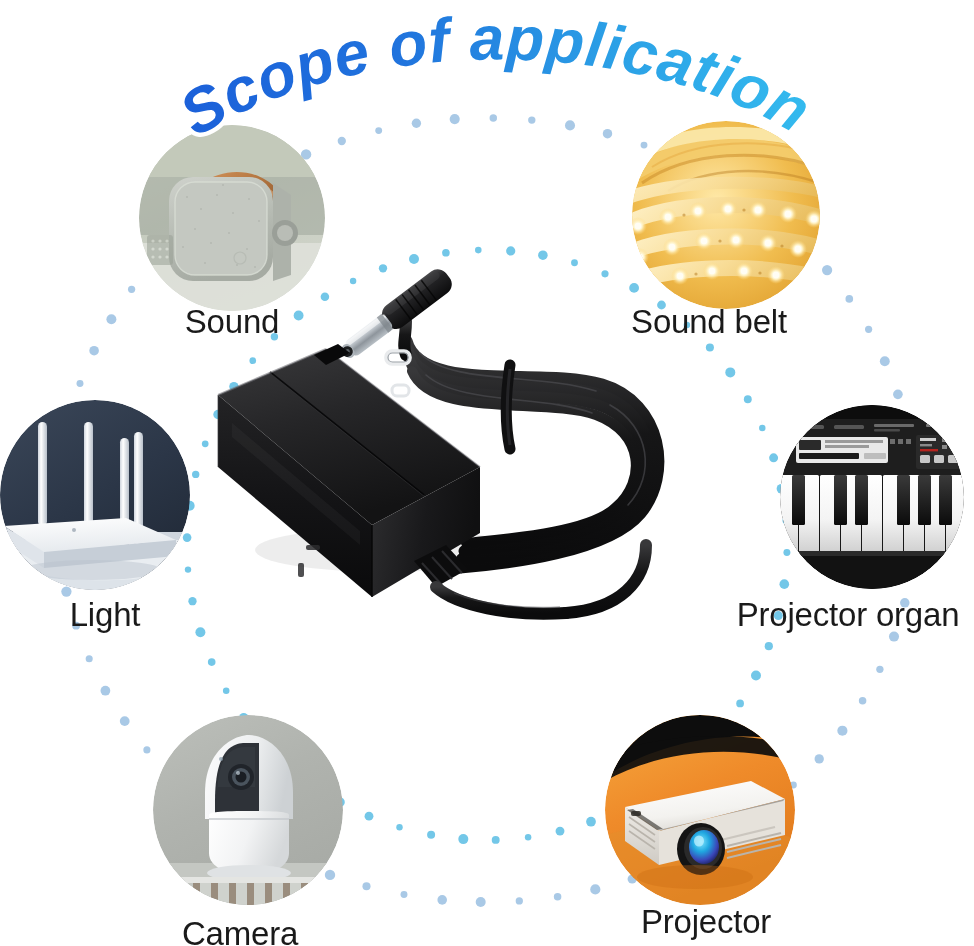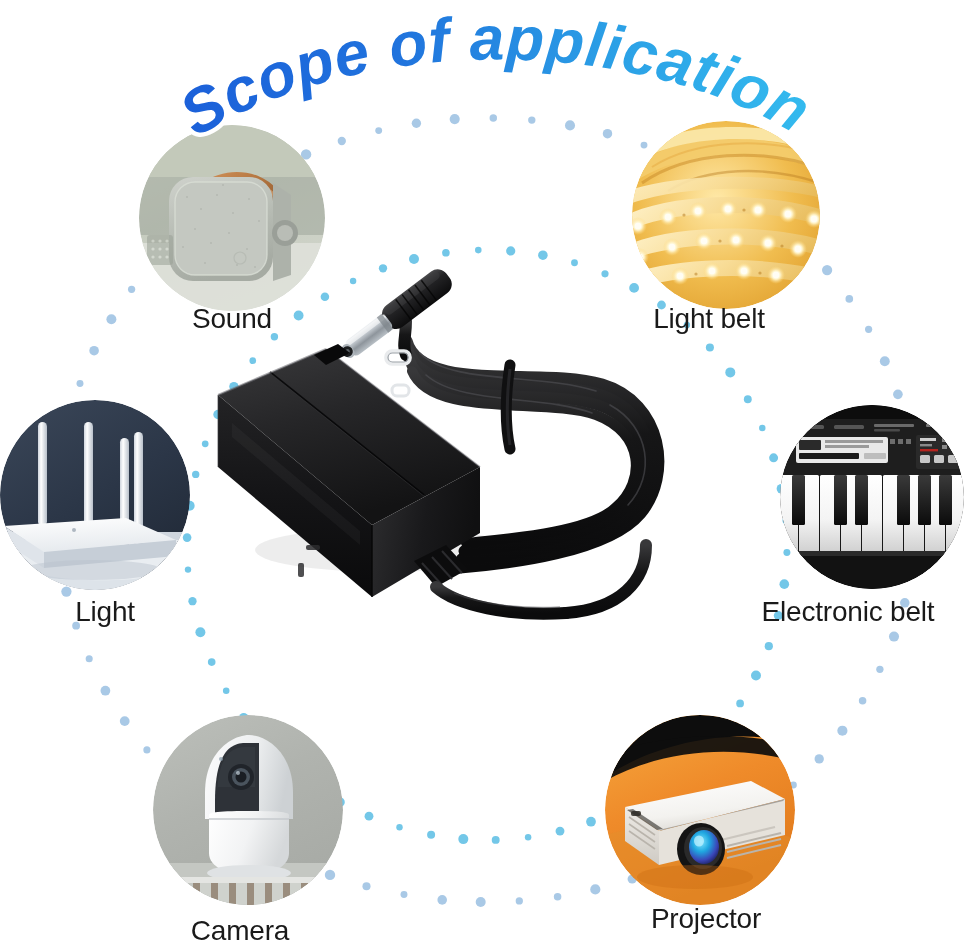--- a/index.html
+++ b/index.html
@@ -33,21 +33,21 @@
   .photo {
     position: absolute;
     border-radius: 50%;
     overflow: hidden;
   }
   .photo svg { display: block; }
   .node-label {
     position: absolute;
     color: #1a1a1a;
     font-family: "Liberation Sans", sans-serif;
-    font-size: 28px;
+    font-size: 33px;
     font-weight: 400;
     letter-spacing: -0.2px;
     white-space: nowrap;
     line-height: 1;
   }
   .lbl-center { transform: translateX(-50%); }
   #adapter {
     position: absolute;
     left: 210px;
     top: 245px;
@@ -369,21 +369,21 @@
             <circle cx="52" cy="94" r="1.6"></circle>
               <circle cx="112" cy="89" r="1.6"></circle>
               <circle cx="88" cy="120" r="1.6"></circle>
             <circle cx="150" cy="125" r="1.6"></circle>
               <circle cx="64" cy="153" r="1.6"></circle>
               <circle cx="128" cy="152" r="1.6"></circle>
           </g>
         </g>
       </svg>
     </div>
-    <span class="node-label lbl-center" id="label-light-belt" style="left: 709px; top: 305px;">Light belt</span>
+    <span class="node-label lbl-center" id="label-light-belt" style="left: 709px; top: 305px;">Sound belt</span>
   </div>
 
   <div class="node">
     <div class="photo" id="photo-router" style="left: 0px; top: 400px; width: 190px; height: 190px;">
       <svg width="190" height="190" viewBox="0 0 190 190">
         <defs>
           <clipPath id="cp-rt">
               <circle cx="95" cy="95" r="95"></circle>
             </clipPath>
           <linearGradient id="g-rt-bg" x1="0" y1="0" x2="0.6" y2="1">
@@ -497,21 +497,21 @@
             <rect x="75" y="70" width="13" height="50" rx="1.5"></rect>
             <rect x="117" y="70" width="13" height="50" rx="1.5"></rect>
             <rect x="138" y="70" width="13" height="50" rx="1.5"></rect>
             <rect x="159" y="70" width="13" height="50" rx="1.5"></rect>
           </g>
           <rect x="0" y="148" width="184" height="36" fill="#121212"></rect>
           <rect x="0" y="146" width="184" height="5" fill="#2b2b2b"></rect>
         </g>
       </svg>
     </div>
-    <span class="node-label lbl-center" id="label-electronic-organ" style="left: 848px; top: 598px;">Electronic belt</span>
+    <span class="node-label lbl-center" id="label-electronic-organ" style="left: 848px; top: 598px;">Projector organ</span>
   </div>
 
   <div class="node">
     <div class="photo" id="photo-camera" style="left: 153px; top: 715px; width: 190px; height: 190px;">
       <svg width="190" height="190" viewBox="0 0 190 190">
         <defs>
           <clipPath id="cp-cm">
               <circle cx="95" cy="95" r="95"></circle>
             </clipPath>
           <linearGradient id="g-cm-bg" x1="0" y1="0" x2="0.5" y2="1">

